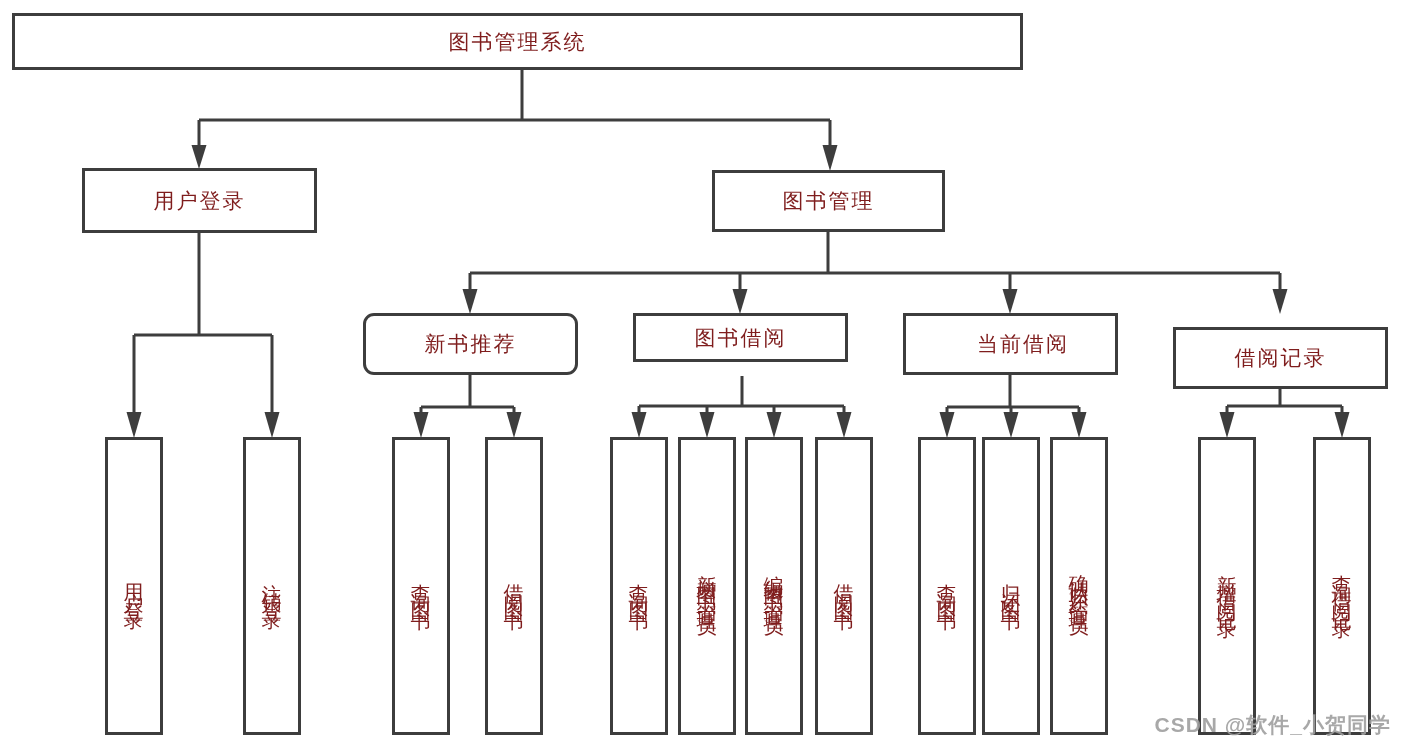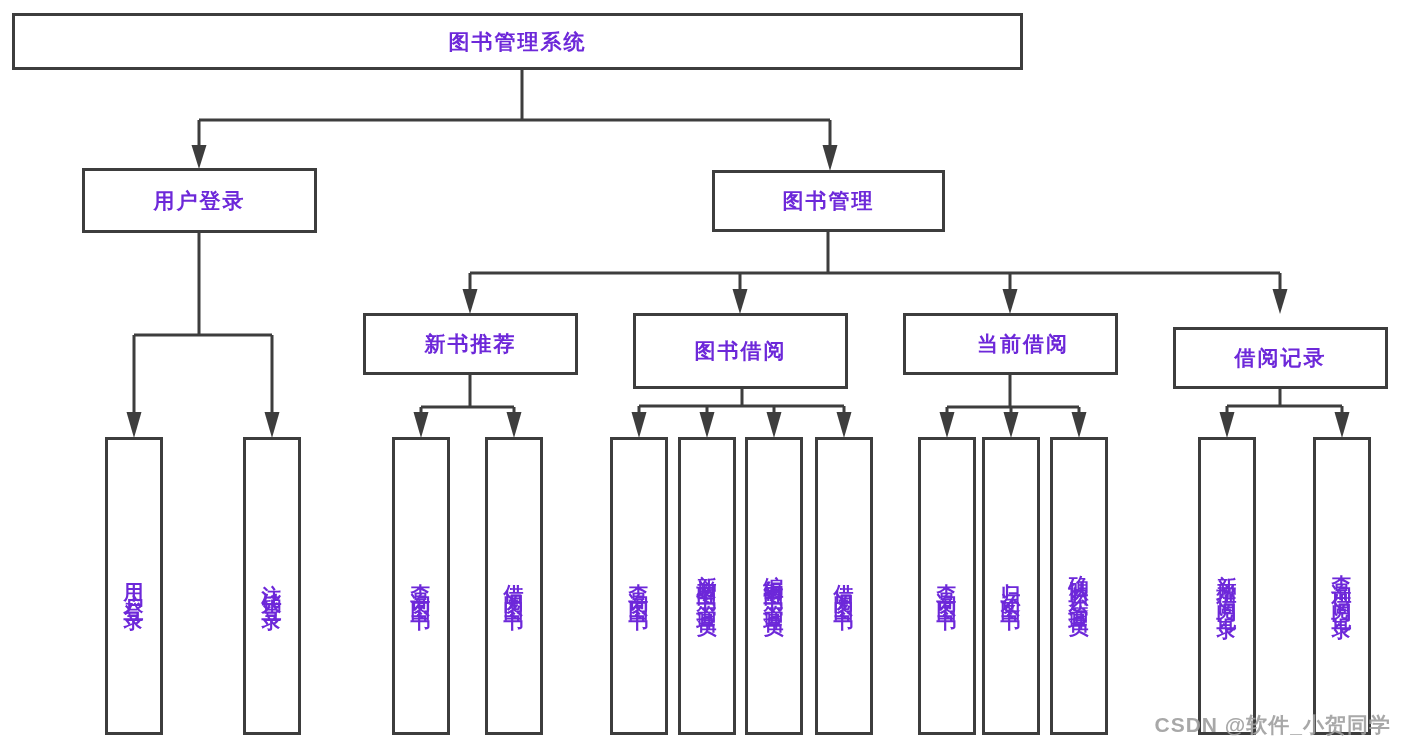--- a/index.html
+++ b/index.html
@@ -25,25 +25,24 @@
     position: absolute;
     box-sizing: border-box;
     border: 3px solid #3d3d3d;
     background: #ffffff;
     display: flex;
     align-items: center;
     justify-content: center;
     z-index: 2;
   }
   .box .lbl {
-    color: #6d28d9;
+    color: #7f1d1d;
     font-size: 21px;
     letter-spacing: 2px;
     white-space: nowrap;
-    font-weight: bold;
   }
   .leaf .lbl {
     writing-mode: vertical-rl;
     text-orientation: mixed;
     font-size: 20px;
     letter-spacing: 9px;
     line-height: 1;
     white-space: normal;
     max-height: 280px;
   }
@@ -59,22 +58,22 @@
     color: rgba(158, 158, 158, 0.9);
     letter-spacing: 1px;
     white-space: nowrap;
     font-weight: bold;
   }
 
   
   .n-root { left: 12px;   top: 13px;  width: 1011px; height: 57px; }
   .n-l2a  { left: 82px;   top: 168px; width: 235px;  height: 65px; }
   .n-l2b  { left: 712px;  top: 170px; width: 233px;  height: 62px; text-align: right; }
-  .n-l3a  { left: 363px;  top: 313px; width: 215px;  height: 62px; }
-  .n-l3b  { left: 633px;  top: 313px; width: 215px;  height: 76px; }
+  .n-l3a  { left: 363px;  top: 313px; width: 215px;  height: 62px; border-radius: 11px; }
+  .n-l3b  { left: 633px;  top: 313px; width: 215px;  height: 49px; }
   .n-l3c  { left: 903px;  top: 313px; width: 215px;  height: 62px; padding-left: 25px; }
   .n-l3d  { left: 1173px; top: 313px; width: 215px;  height: 62px; margin-top: 14px; }
   .leaf   { top: 437px; width: 58px; height: 298px; }
   .n-f0  { left: 105px; }
   .n-f1  { left: 243px; }
   .n-f2  { left: 392px; }
   .n-f3  { left: 485px; }
   .n-f4  { left: 610px; }
   .n-f5  { left: 678px; }
   .n-f6  { left: 745px; }

